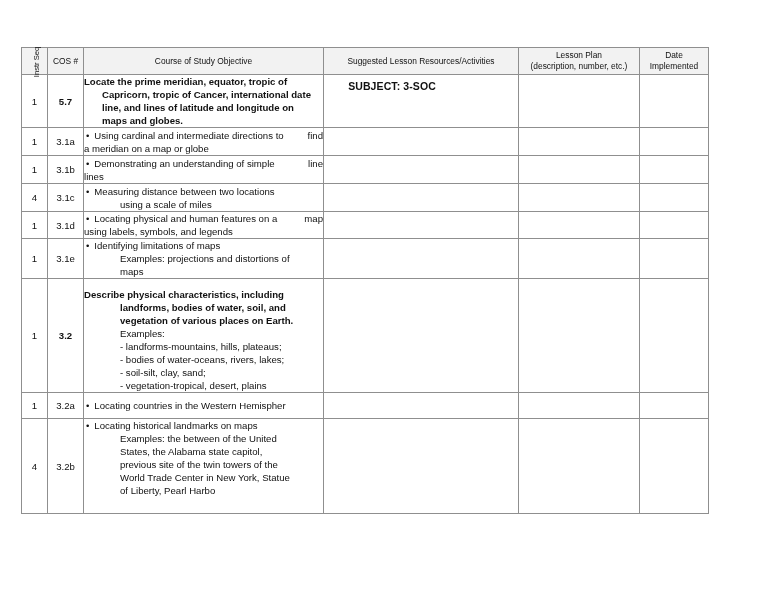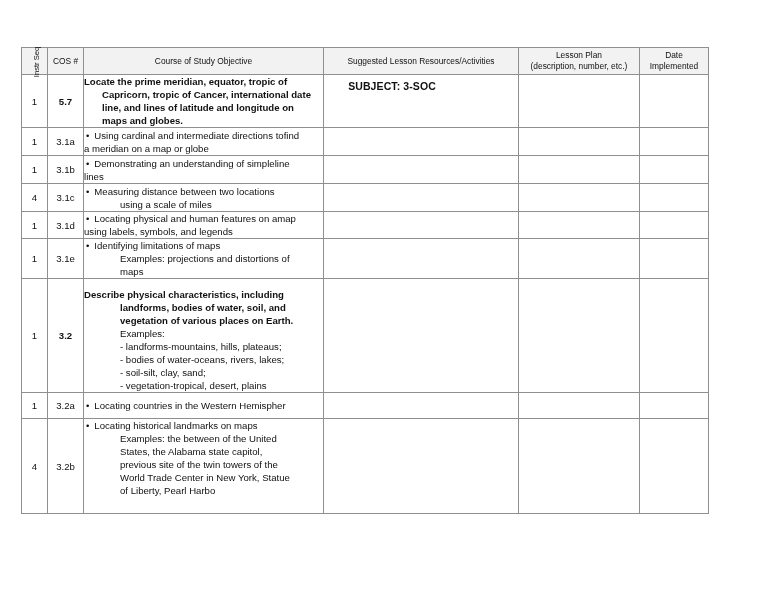--- a/index.html
+++ b/index.html
@@ -29,21 +29,21 @@
       display: inline-block; transform: rotate(-90deg);
       font-size: 7.6px; line-height: 8px; white-space: nowrap;
     }
     td.seq, td.cosnum { text-align: center; }
     td.cosnum.bold { font-weight: bold; }
     td.obj { padding: 1px 3px 1px 4px; vertical-align: top; }
     .bold { font-weight: bold; }
     .hang { padding-left: 18px; }
     .hang2 { padding-left: 36px; }
     .line { display: block; white-space: nowrap; }
-    .spread { display: flex; }
+    .spread { display: flex; justify-content: space-between; }
     .bullet::before { content: "\2022"; margin-right: 5px; margin-left: 2px; }
   </style>
 </head>
 <body>
 
 <div class="title">SUBJECT: 3-SOC</div>
 
 <table class="cos">
   <colgroup>
     <col style="width:26px">

